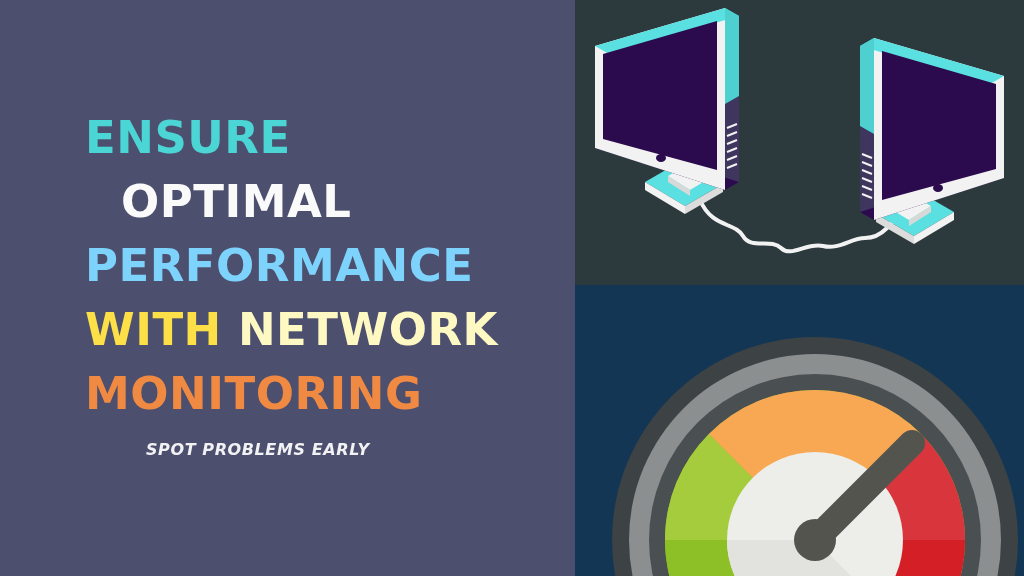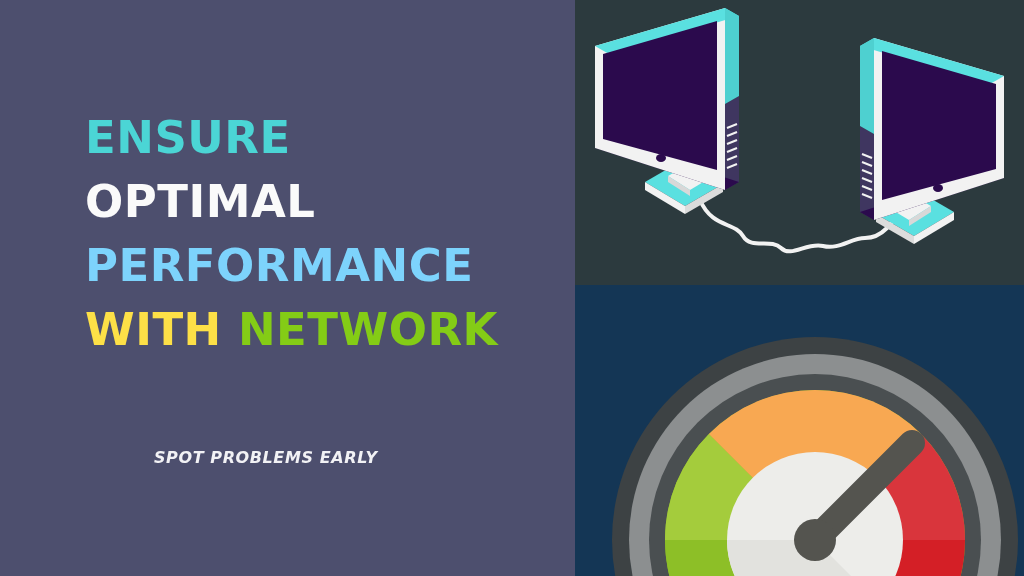--- a/index.html
+++ b/index.html
@@ -37,31 +37,31 @@
     font-family: "DejaVu Sans", sans-serif;
     font-weight: bold;
     font-size: 45px;
     line-height: 64px;
     letter-spacing: 0.5px;
     white-space: nowrap;
     margin: 0;
     padding: 0;
   }
   .hl-ensure      { color: #4bd5d5; }
-  .hl-optimal     { color: #fafafa; }
+  .hl-optimal     { color: #fafafa; margin-left: 36px; }
   .hl-performance { color: #7dd3fc; }
   .hl-with        { color: #fde047; }
-  .hl-network     { color: #84cc16; }
+  .hl-network     { color: #fef9c3; }
   .hl-monitoring  { color: #f08a43; }
 
   .subtitle {
     position: absolute;
     left: 146px;
     top: 440px;
-    margin: 8px;
+    margin: 0;
     font-family: "DejaVu Sans", sans-serif;
     font-style: italic;
     font-weight: bold;
     font-size: 16px;
     letter-spacing: 0.6px;
     color: #f2f2f5;
     white-space: nowrap;
   }
 
   
@@ -98,20 +98,21 @@
 
     <div class="headline">
       <p class="headline-line hl-ensure">ENSURE</p>
 
       <p class="headline-line hl-optimal">OPTIMAL</p>
 
       <p class="headline-line hl-performance">PERFORMANCE</p>
 
       <p class="headline-line"><span class="hl-with">WITH </span><span class="hl-network">NETWORK</span></p>
 
+      <p class="headline-line hl-monitoring">MONITORING</p>
     </div>
 
     <p class="subtitle">SPOT PROBLEMS EARLY</p>
   </div>
 
   <div class="panel-monitors">
     <svg class="panel-svg" viewBox="0 0 449 285" preserveAspectRatio="none">
 
       <path d="M125 200 C 137 228, 160 222, 168 236
                C 176 250, 196 238, 206 248

